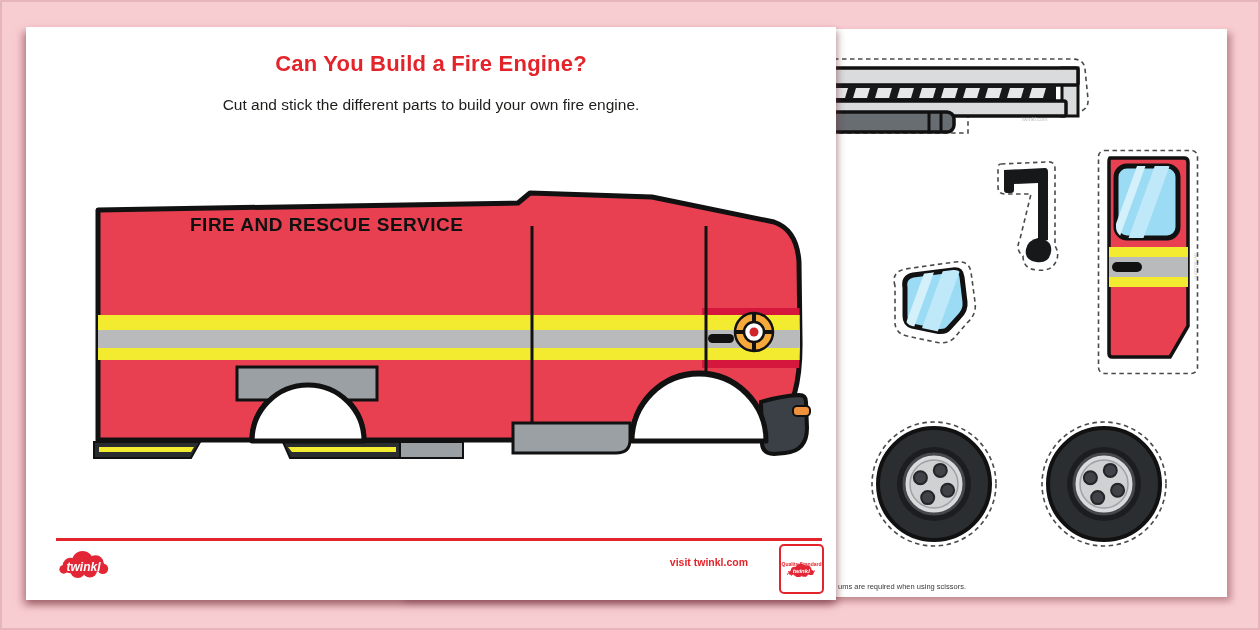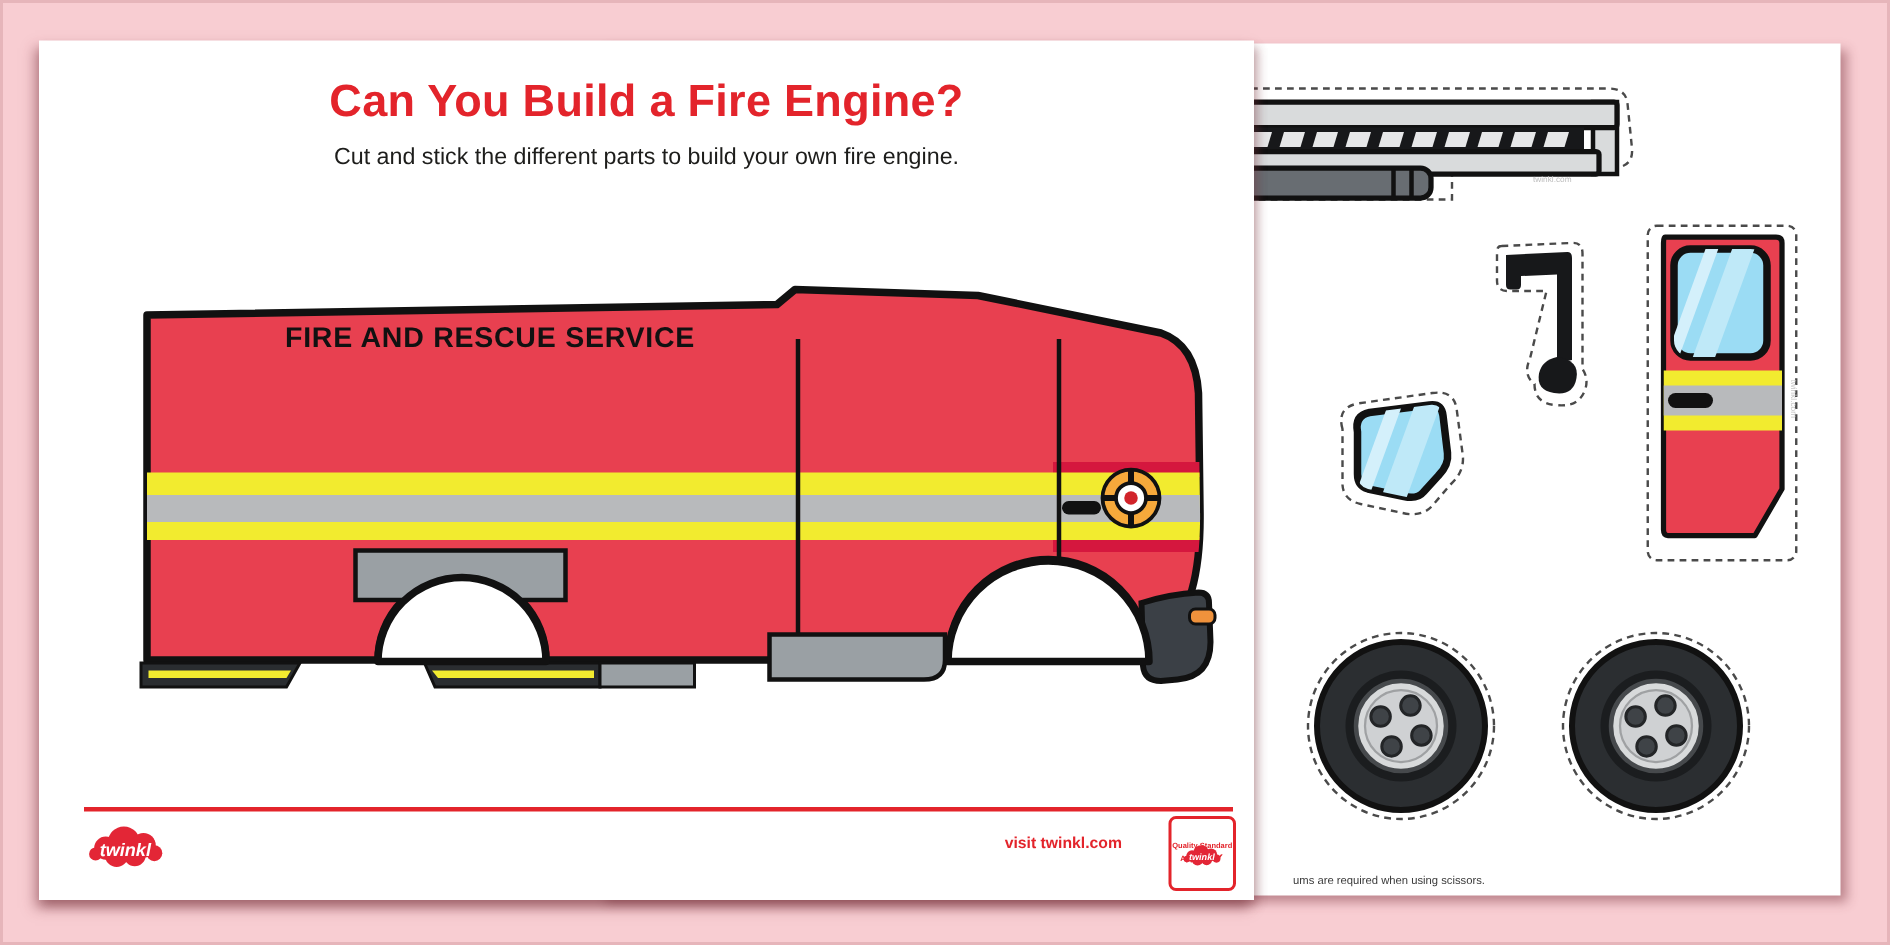--- a/index.html
+++ b/index.html
@@ -11,34 +11,34 @@
   }
   .frame { position:absolute; inset:0; box-shadow:inset 0 0 0 2px rgba(150,70,80,.18); pointer-events:none; z-index:9; }
   .page { position:absolute; background:#ffffff; }
   #page2 { left:400px; top:29px; width:827px; height:568px; z-index:1;
            box-shadow:4px 4px 7px rgba(115,45,55,.45); }
   #page1 { left:26px; top:27px; width:810px; height:573px; z-index:2;
            box-shadow:-3px 5px 8px rgba(115,45,55,.5), 3px 4px 6px rgba(115,45,55,.3); }
   .abs { position:absolute; }
 
   .title { left:0; top:24px; width:100%; text-align:center;
-           font-size:30px; font-weight:bold; color:#e3242b; letter-spacing:.2px; }
+           font-size:22px; font-weight:bold; color:#e3242b; letter-spacing:.2px; }
   .subtitle { left:0; top:69px; width:100%; text-align:center;
            font-size:15.5px; color:#1d1d1b; }
 
   .footer-line { left:30px; top:511px; width:766px; height:2.5px; background:#e3242b; }
   .visit { left:585px; top:529px; width:137px; text-align:right;
            font-size:10.5px; font-weight:bold; color:#e3242b; }
   .badge { left:753px; top:517px; width:45px; height:50px; border:2px solid #e3242b;
            border-radius:5px; background:#fff; display:flex; flex-direction:column;
            align-items:center; justify-content:center; padding:1px; }
   .badge .bline { font-size:5px; font-weight:bold; color:#e3242b; line-height:1.3; white-space:nowrap; }
   .badge .check { color:#e3242b; font-size:7px; }
 
-  .safety-note { font-size:7.5px; color:#3a3a3a; white-space:nowrap;margin-left:24px; }
+  .safety-note { font-size:7.5px; color:#3a3a3a; white-space:nowrap; }
 
   svg { display:block; position:absolute; }
   text { font-family:"Liberation Sans", sans-serif; }
 </style>
 </head>
 <body>
 
 <div class="frame"></div>
 
 <div id="page2" class="page">

